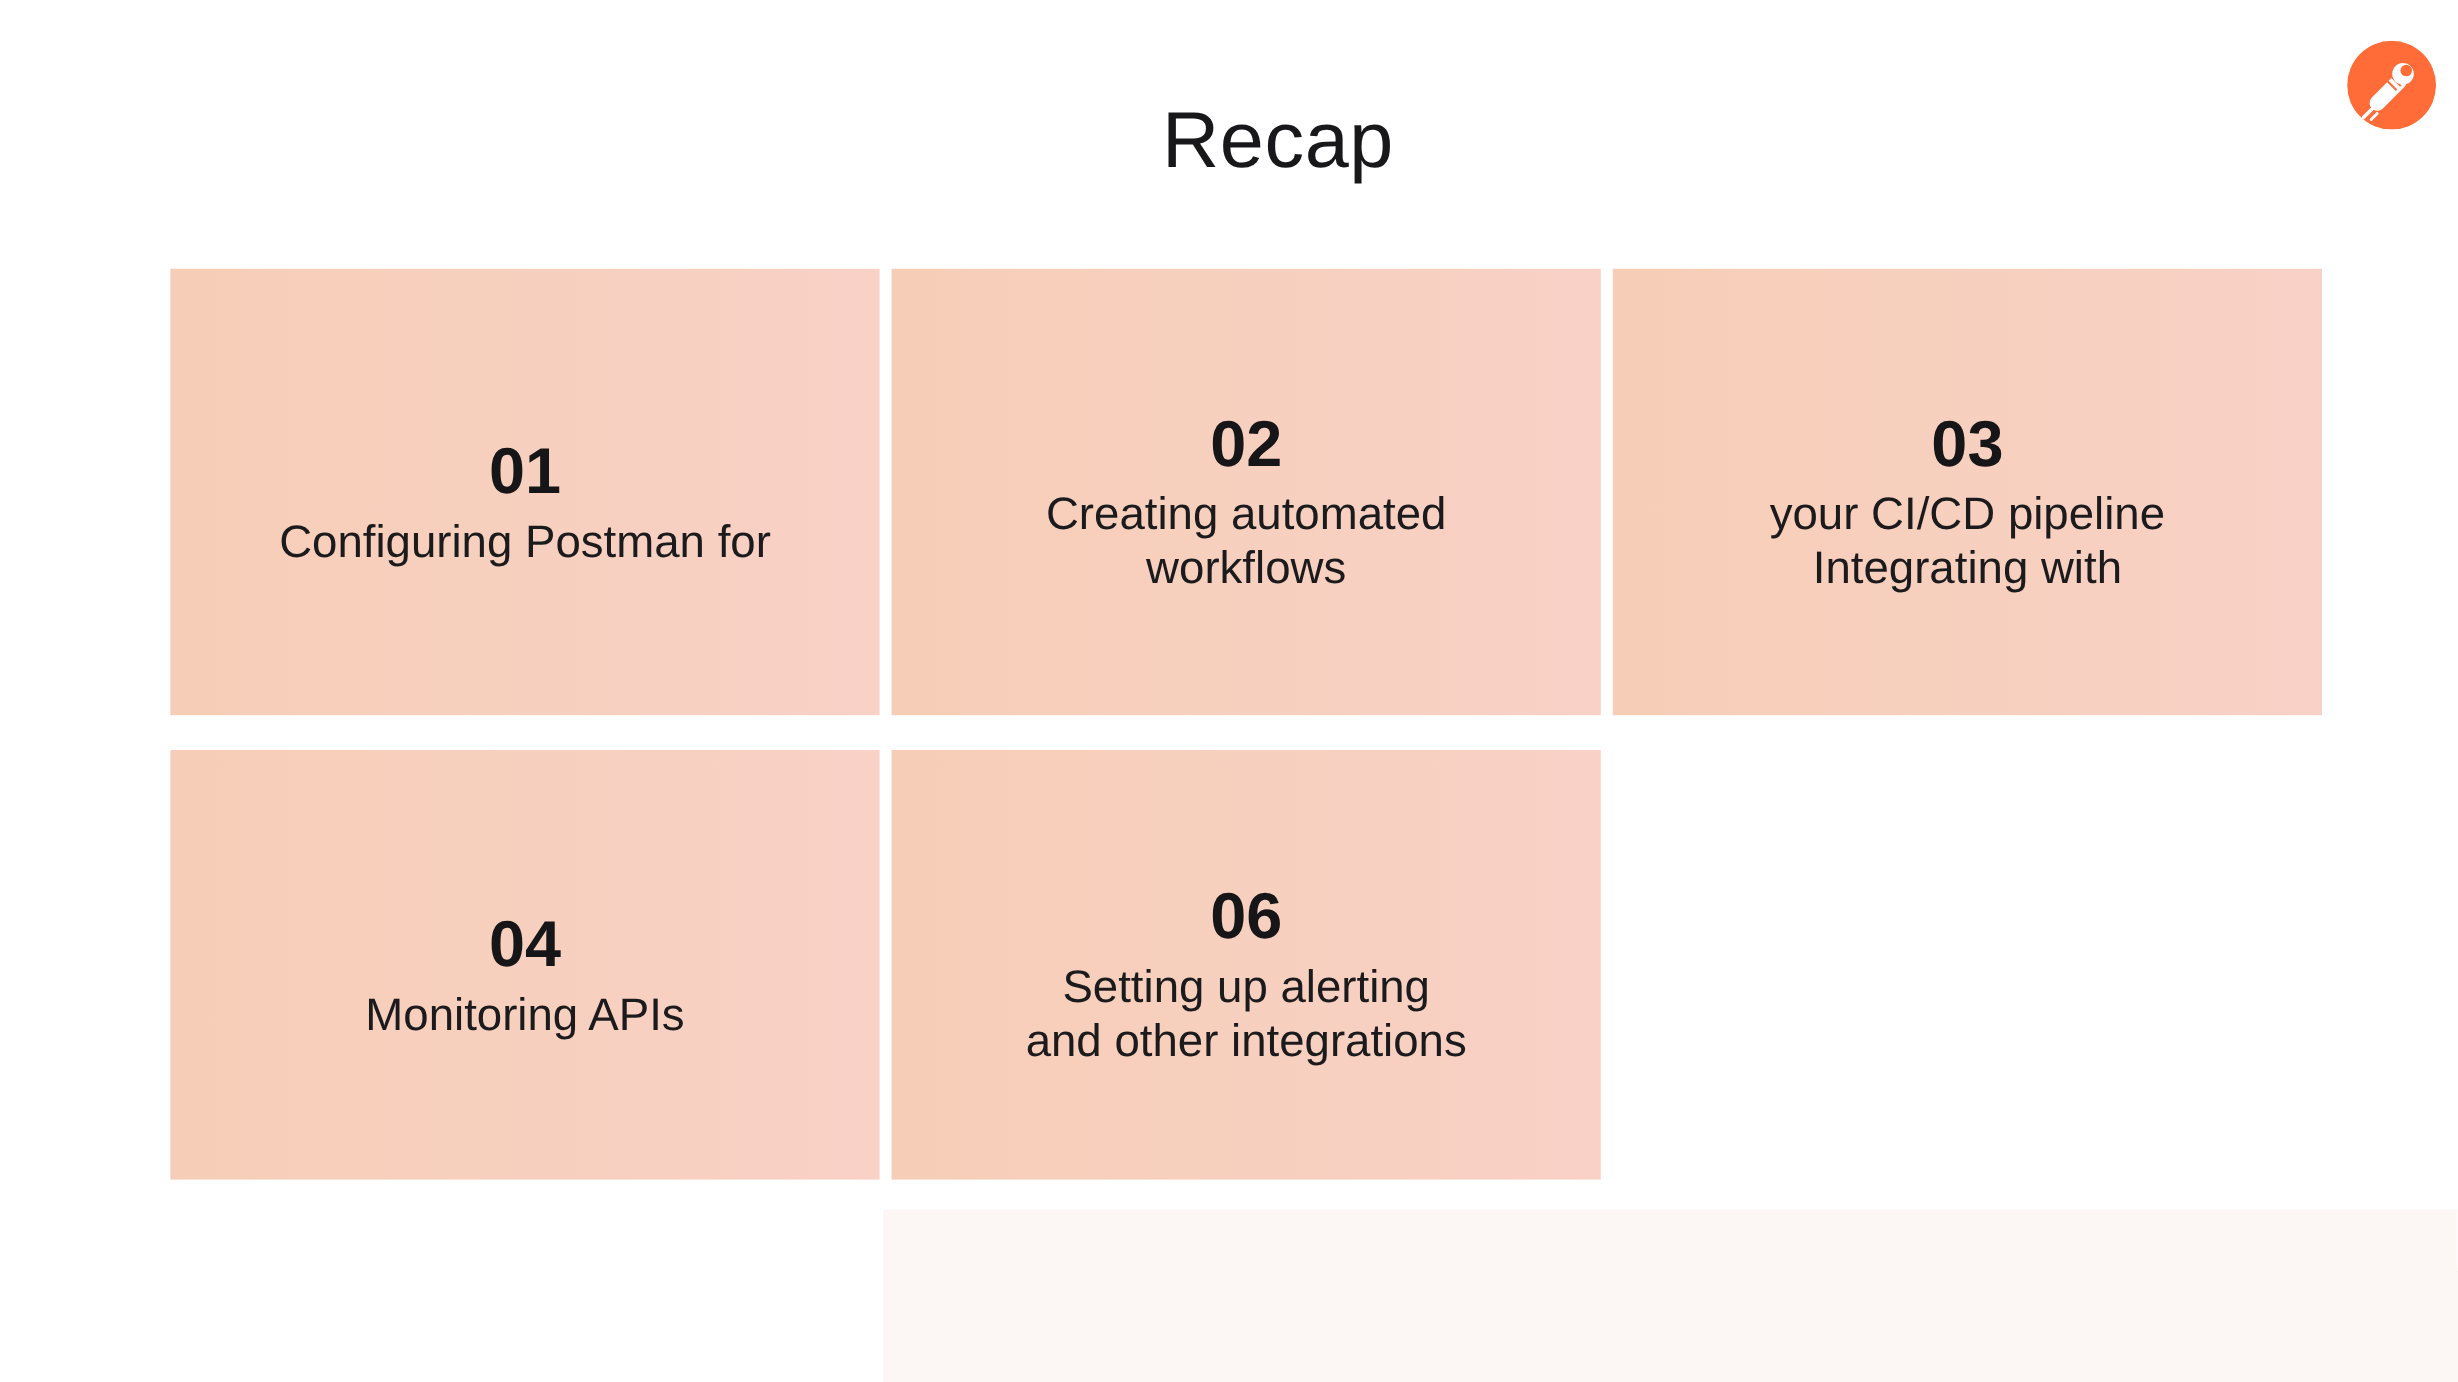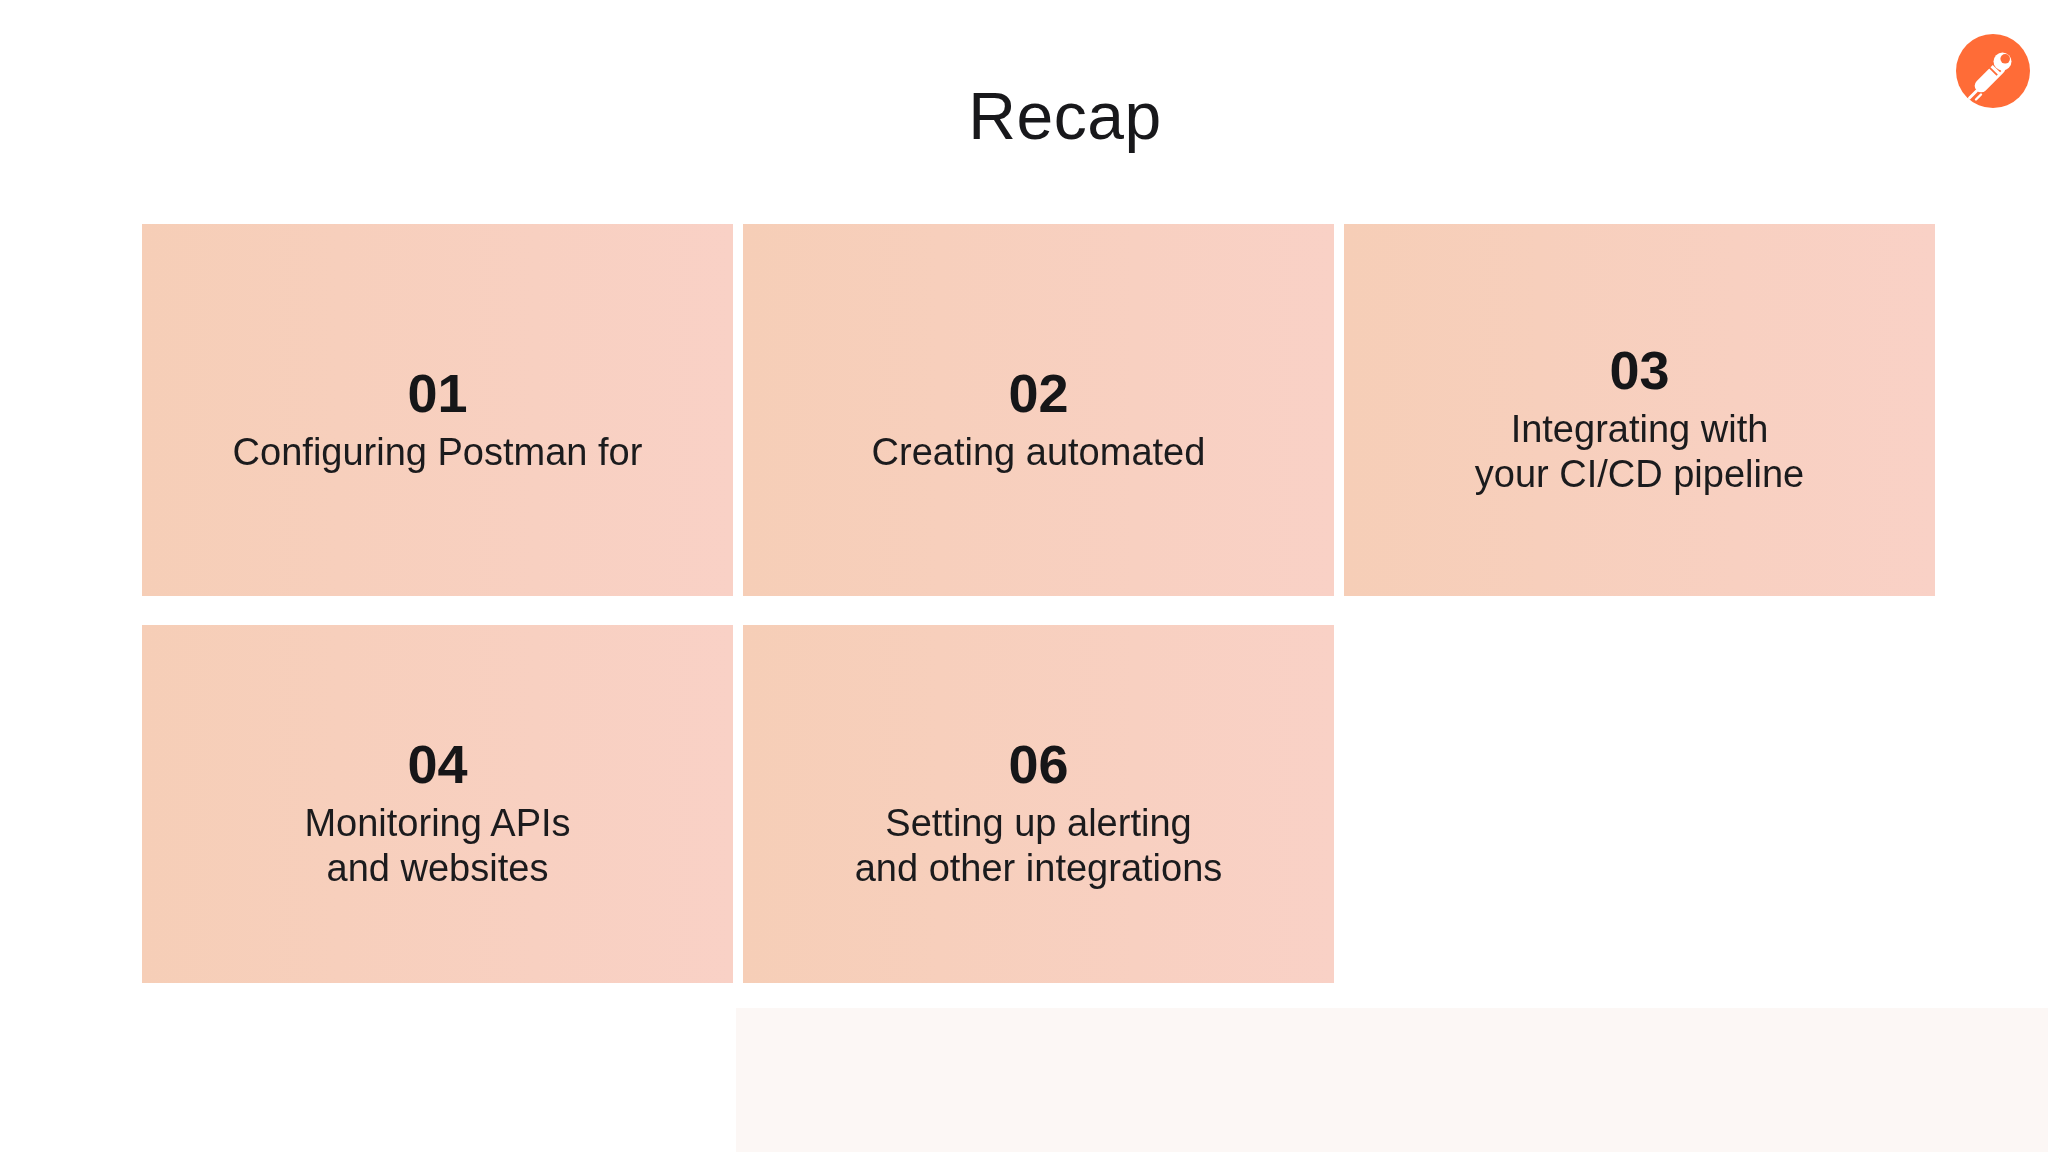--- a/index.html
+++ b/index.html
@@ -113,36 +113,36 @@
     <div class="card-number">01</div>
     <div class="card-text">
       <div>Configuring Postman for</div>
     </div>
   </div>
 
   <div class="card">
     <div class="card-number">02</div>
     <div class="card-text">
       <div>Creating automated</div>
+      <div>workflows</div>
     </div>
   </div>
 
   <div class="card">
     <div class="card-number">03</div>
     <div class="card-text">
+      <div>your CI/CD pipeline</div>
       <div>Integrating with</div>
-      <div>your CI/CD pipeline</div>
     </div>
   </div>
 
   <div class="card">
     <div class="card-number">04</div>
     <div class="card-text">
       <div>Monitoring APIs</div>
-      <div>and websites</div>
     </div>
   </div>
 
 
   <div class="card">
     <div class="card-number">06</div>
     <div class="card-text">
       <div>Setting up alerting</div>
       <div>and other integrations</div>
     </div>

